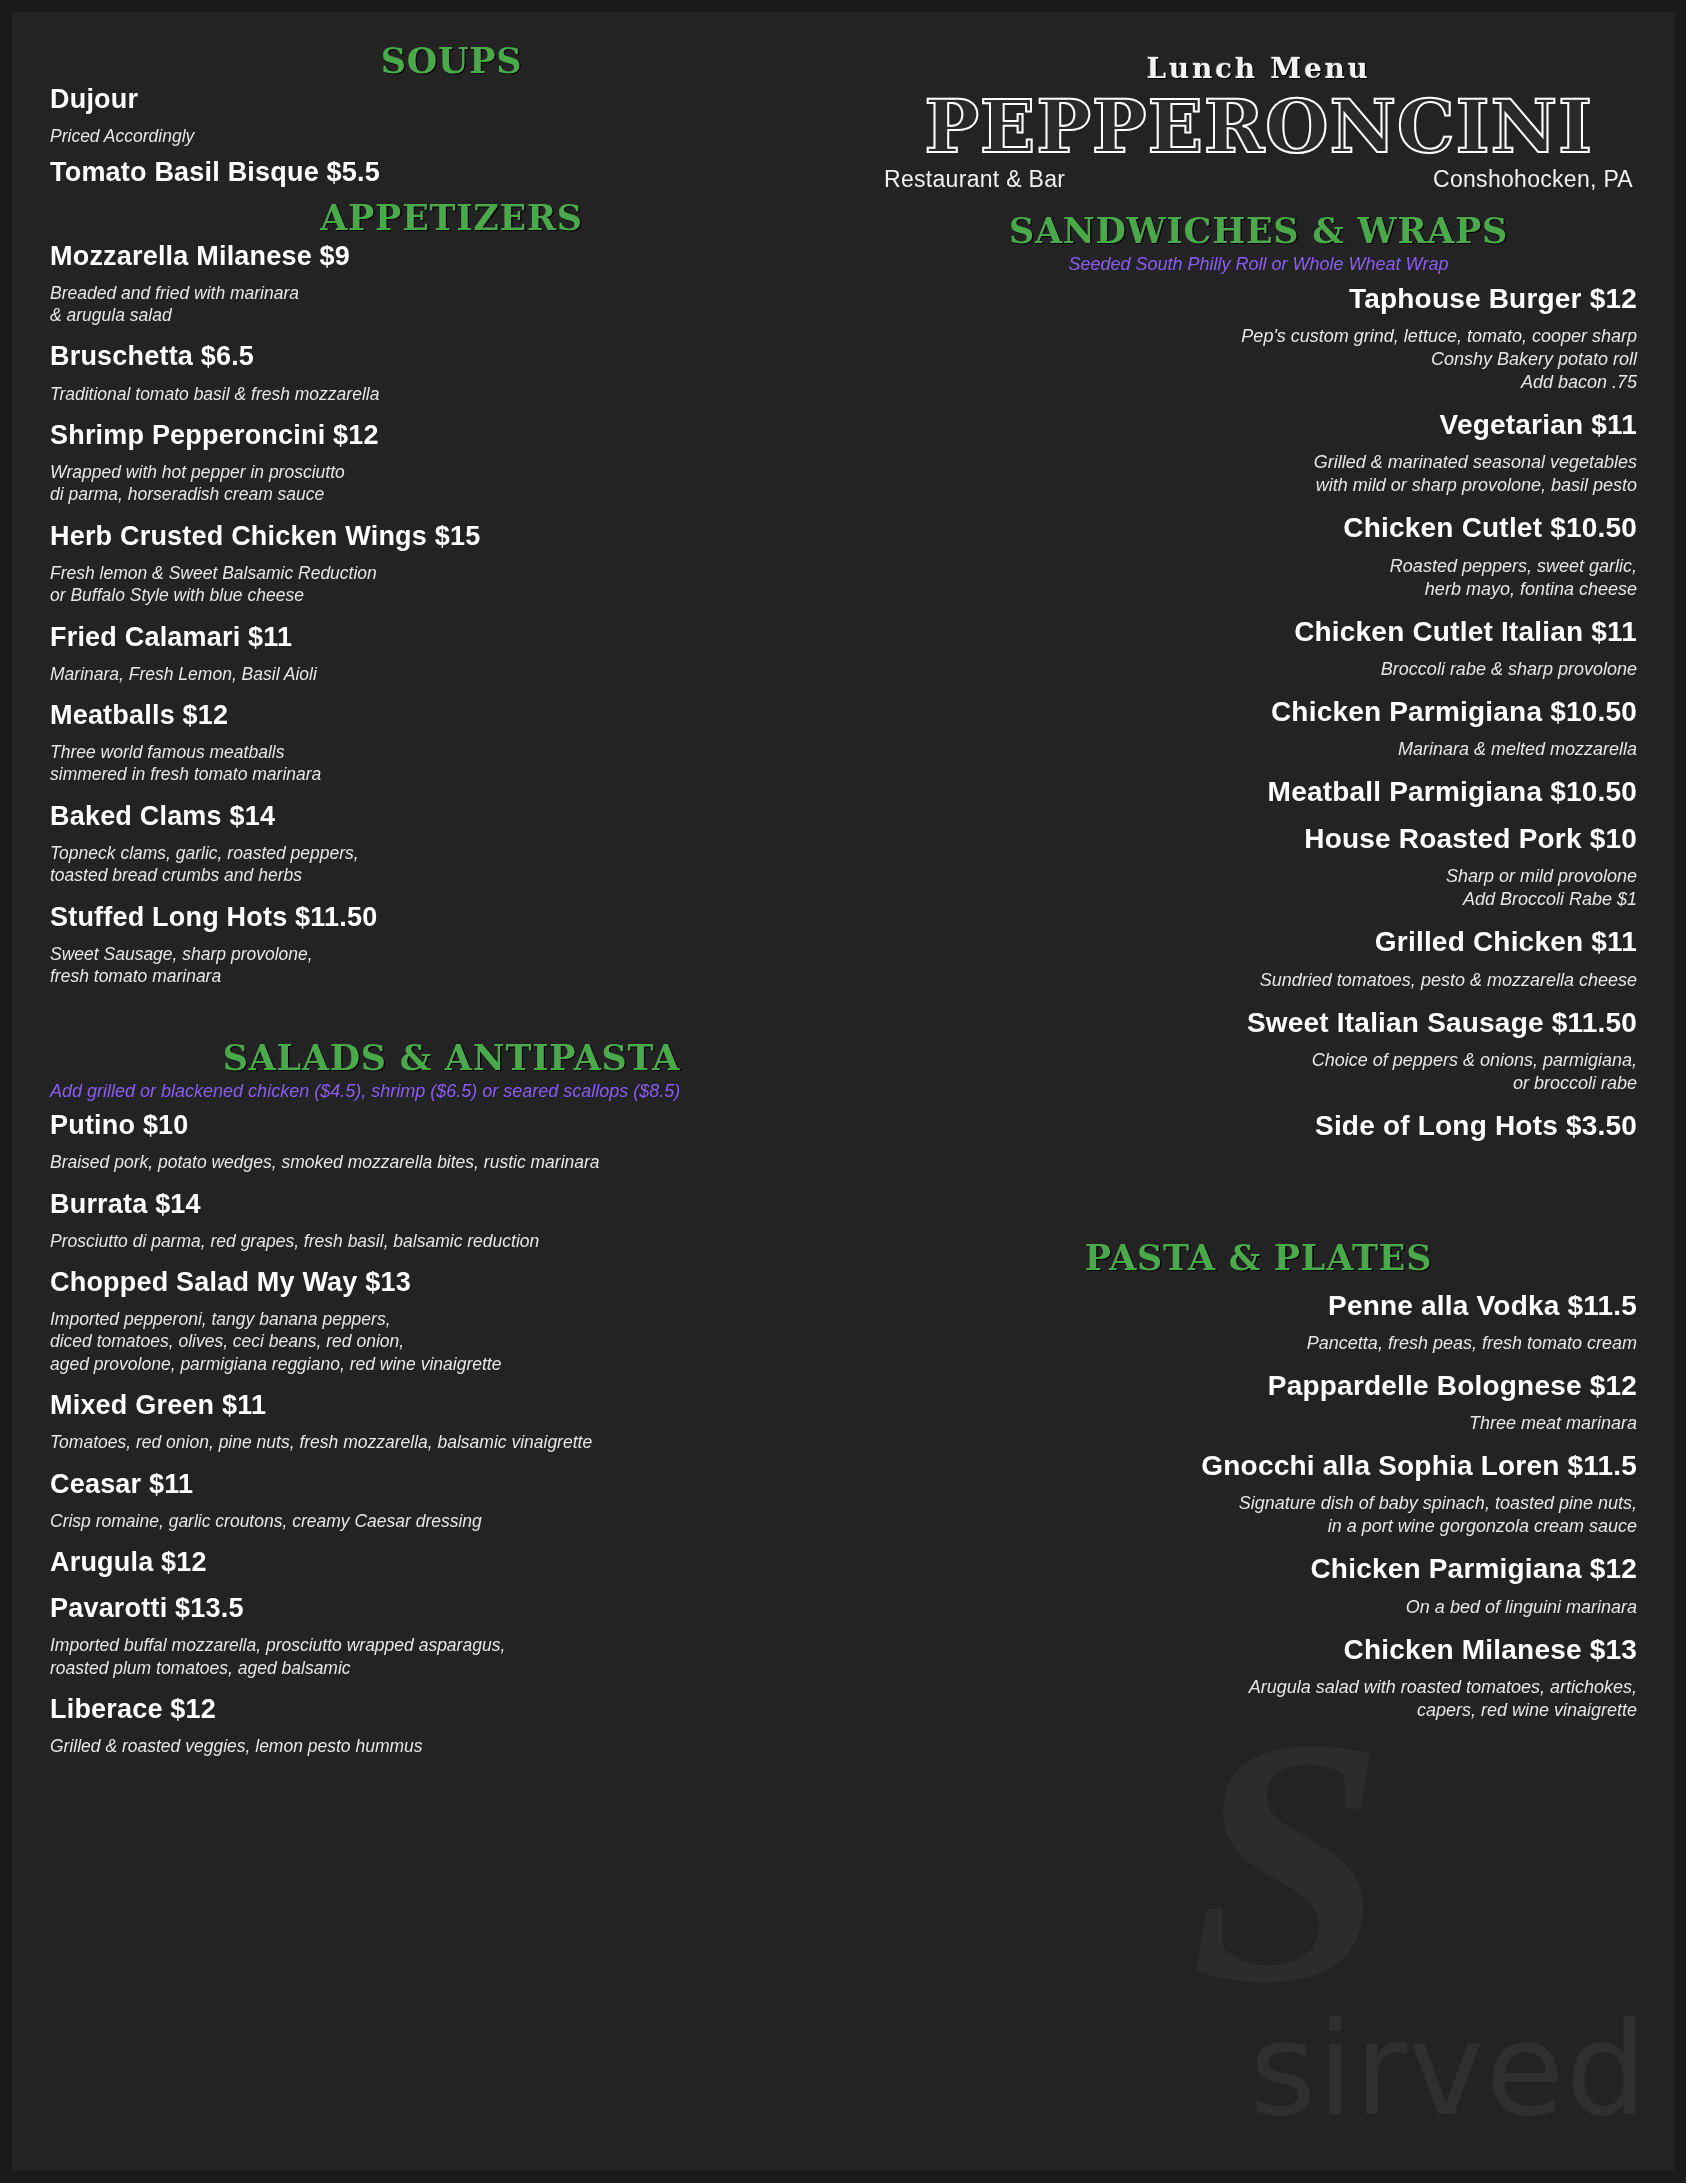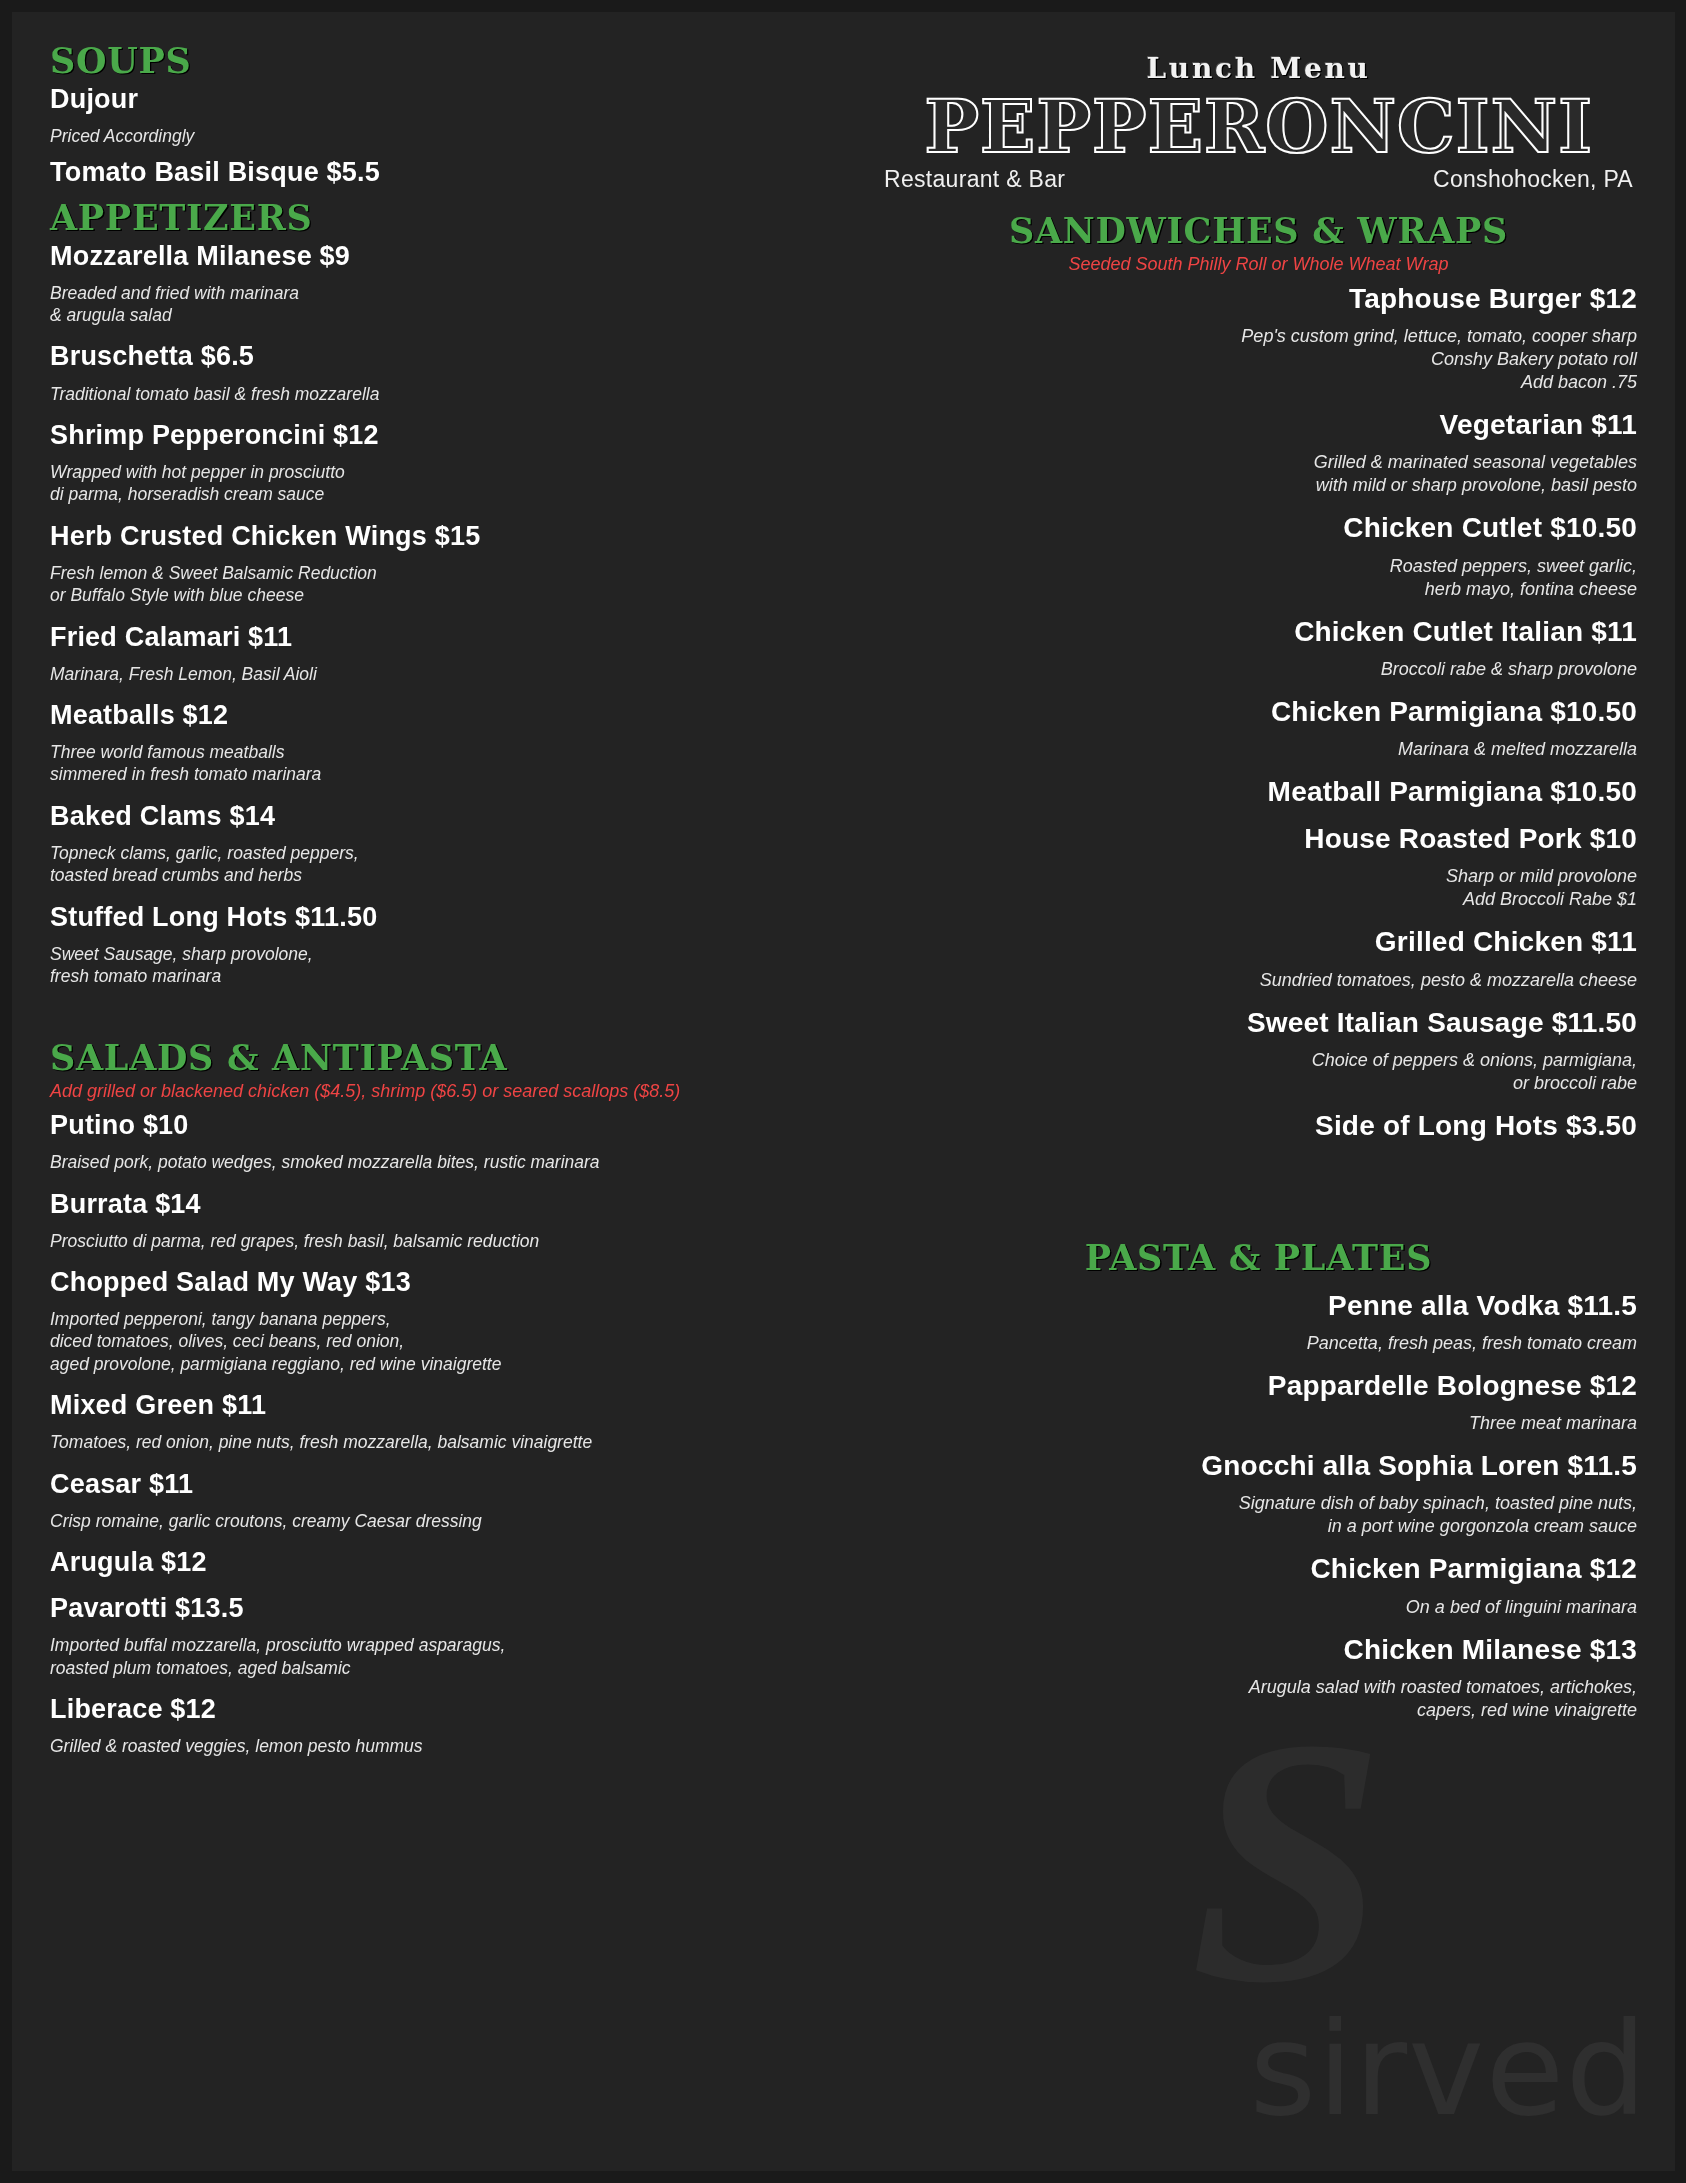--- a/index.html
+++ b/index.html
@@ -108,32 +108,32 @@
   
   .sec-head {
     font-family: "DejaVu Serif", serif;
     font-weight: bold;
     color: #4aa94a;
     letter-spacing: 0.7px;
     text-shadow: 1.3px 1.3px 0 #000;
   }
   .sec-head.left {
     font-size: 35px;
-    text-align: left;
+    text-align: center;
     margin: 0 0 2.7px 0;
   }
   .sec-head.center {
     font-size: 35px;
     text-align: center;
     margin: 17.5px 0 2.7px 0;
   }
   .sec-sub {
     font-style: italic;
     font-size: 18px;
-    color: #ef4444;
+    color: #8b5cf6;
     margin-bottom: 8px;
   }
   .sec-sub.center { text-align: center; }
 
   
   .item { margin-bottom: 15px; }
   .item-name {
     font-weight: bold;
     font-size: 27px;
     letter-spacing: 0.2px;

